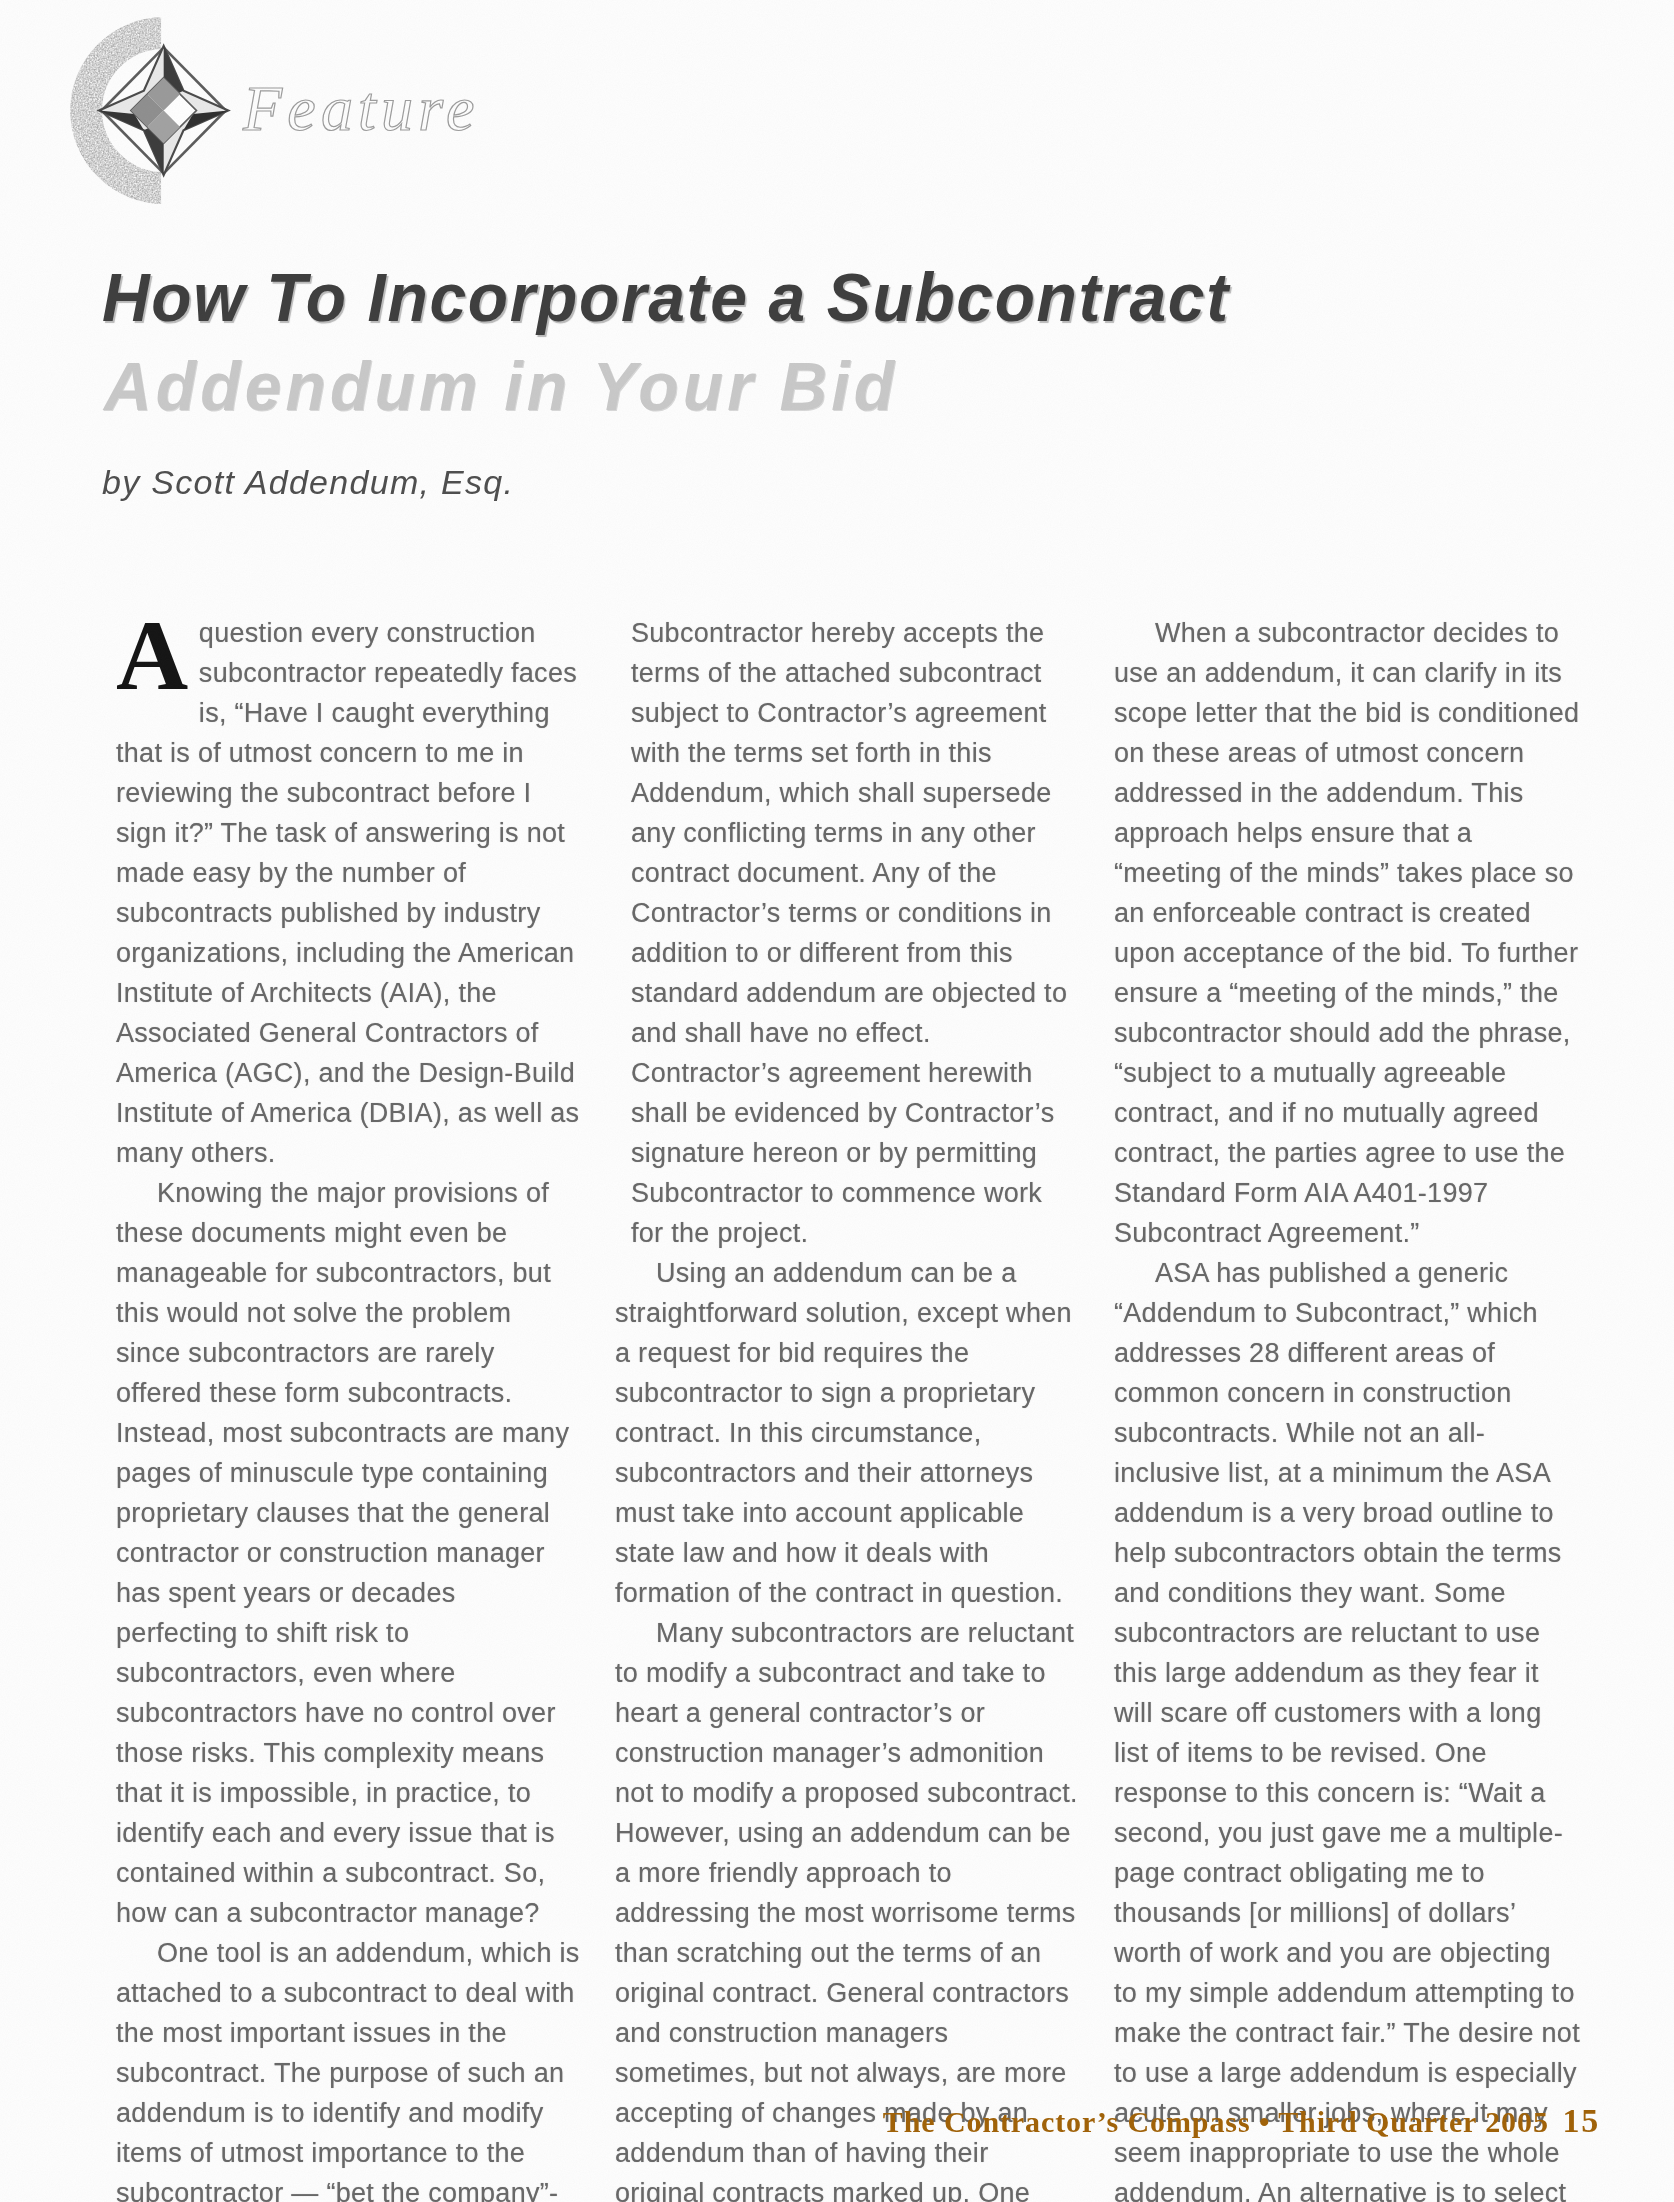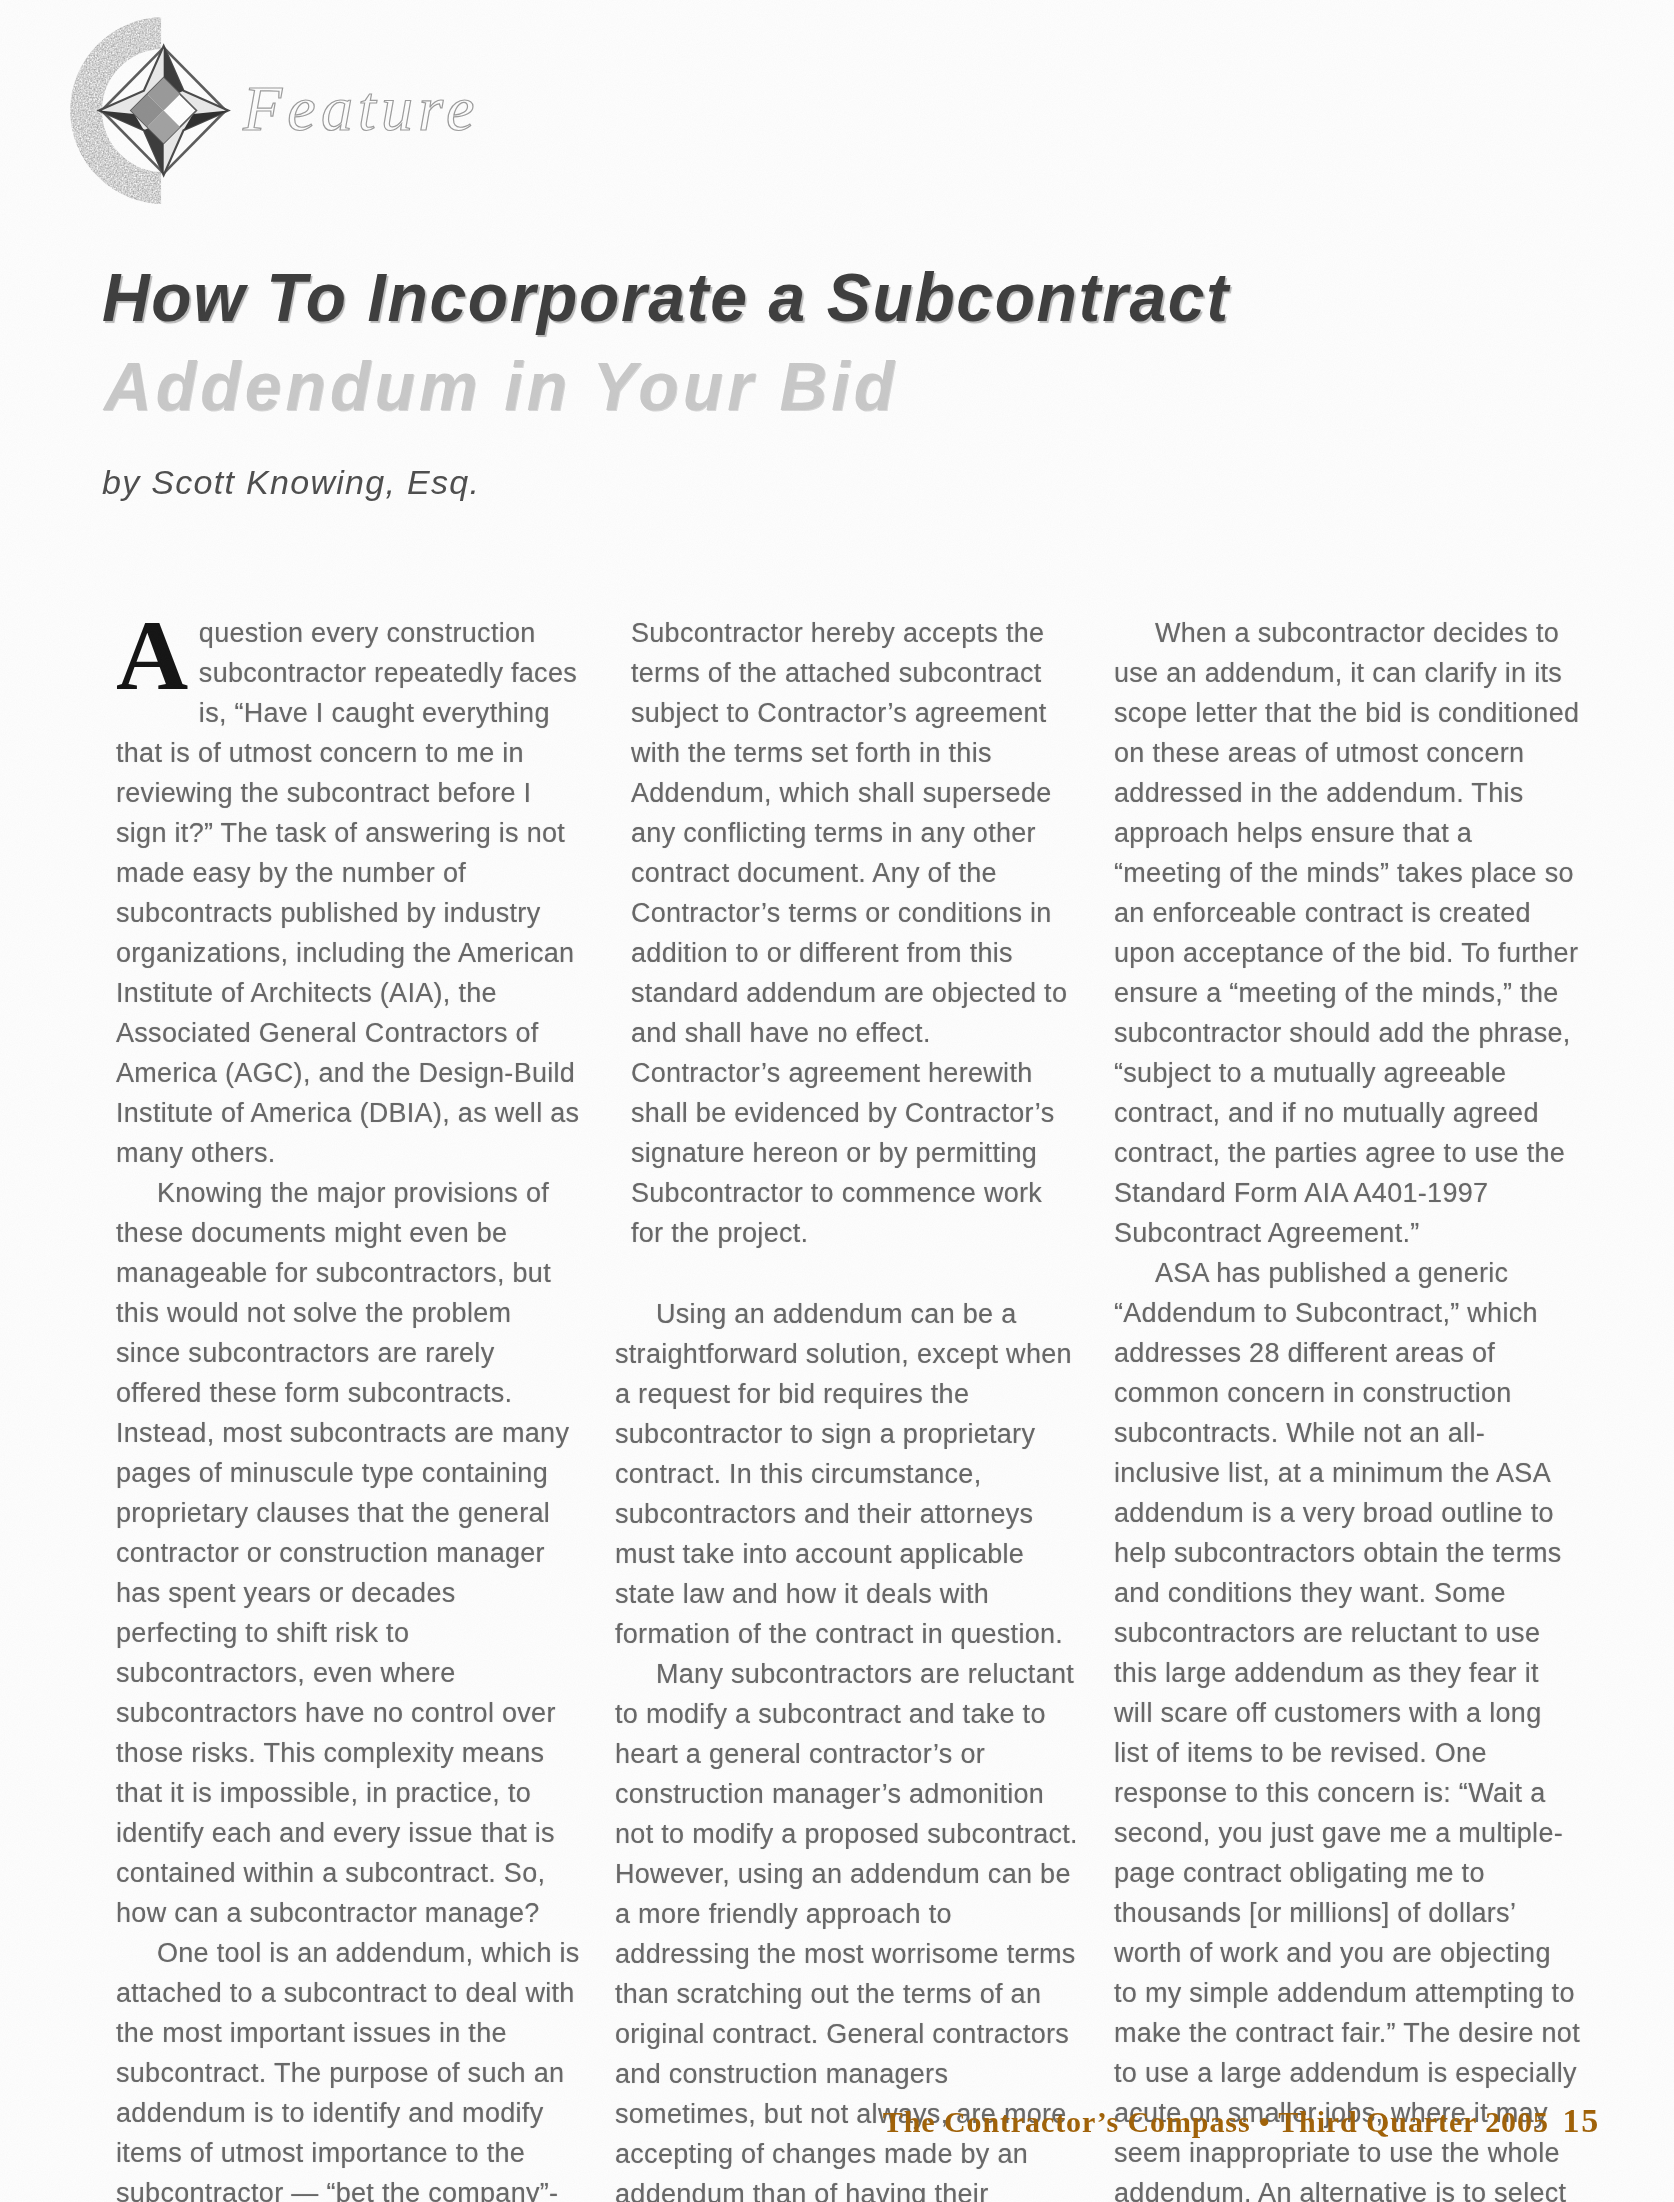--- a/index.html
+++ b/index.html
@@ -52,21 +52,21 @@
   }
   .col { width:467px; }
   .para {
     margin:0; font-size:27px; line-height:40px;
     color:#686868; letter-spacing:0.3px;
     text-shadow:0 0 0.9px rgba(104,104,104,0.55);
     text-align:left;
   }
   .para.indent { text-indent:41px; }
   .para.quote { margin-left:16px; margin-right:10.3px; }
-  .para.gap { margin-top:41px; }
+  .para.gap { }
   .dropcap {
     float:left;
     font-family:"Liberation Serif", serif;
     font-weight:bold; font-size:100px; line-height:76px;
     color:#141414; margin:5.2px 10.3px 0 0;
     text-shadow:none;
   }
 
   
   .footer {
@@ -114,21 +114,21 @@
       <polygon points="190,90 209,109 190,128 171,109" fill="#9a9a9a"></polygon>
       <polygon points="171,109 190,128 171,147 152,128" fill="#8f8f8f"></polygon>
       <polygon points="190,128 209,147 190,166 171,147" fill="#a2a2a2"></polygon>
     </g>
   </svg>
 
   <div class="kicker">Feature</div>
 
   <h1 class="title-line1">How To Incorporate a Subcontract</h1>
   <div class="title-line2">Addendum in Your Bid</div>
-  <div class="byline">by Scott Knowing, Esq.</div>
+  <div class="byline">by Scott Addendum, Esq.</div>
 
   <main class="columns">
     <div class="col">
         <p class="para plain"><span class="dropcap">A</span>question every construction subcontractor repeatedly faces is, “Have I caught everything that is of utmost concern to me in reviewing the subcontract before I sign it?” The task of answering is not made easy by the number of subcontracts published by industry organizations, including the American Institute of Architects (AIA), the Associated General Contractors of America (AGC), and the Design-Build Institute of America (DBIA), as well as many others.</p>
         <p class="para indent">Knowing the major provisions of these documents might even be manageable for subcontractors, but this would not solve the problem since subcontractors are rarely offered these form subcontracts. Instead, most subcontracts are many pages of minuscule type containing proprietary clauses that the general contractor or construction manager has spent years or decades perfecting to shift risk to subcontractors, even where subcontractors have no control over those risks. This complexity means that it is impossible, in practice, to identify each and every issue that is contained within a subcontract. So, how can a subcontractor manage?</p>
         <p class="para indent">One tool is an addendum, which is attached to a subcontract to deal with the most important issues in the subcontract. The purpose of such an addendum is to identify and modify items of utmost importance to the subcontractor — “bet the company”-type items that put substantial company assets at risk if something goes wrong on the project. Typical language used on such addenda is:</p>
       </div>
     <div class="col">
         <p class="para quote">Subcontractor hereby accepts the terms of the attached subcontract subject to Contractor’s agreement with the terms set forth in this Addendum, which shall supersede any conflicting terms in any other contract document. Any of the Contractor’s terms or conditions in addition to or different from this standard addendum are objected to and shall have no effect. Contractor’s agreement herewith shall be evidenced by Contractor’s signature hereon or by permitting Subcontractor to commence work for the project.</p>
         <p class="para indent gap">Using an addendum can be a straightforward solution, except when a request for bid requires the subcontractor to sign a proprietary contract. In this circumstance, subcontractors and their attorneys must take into account applicable state law and how it deals with formation of the contract in question.</p>

